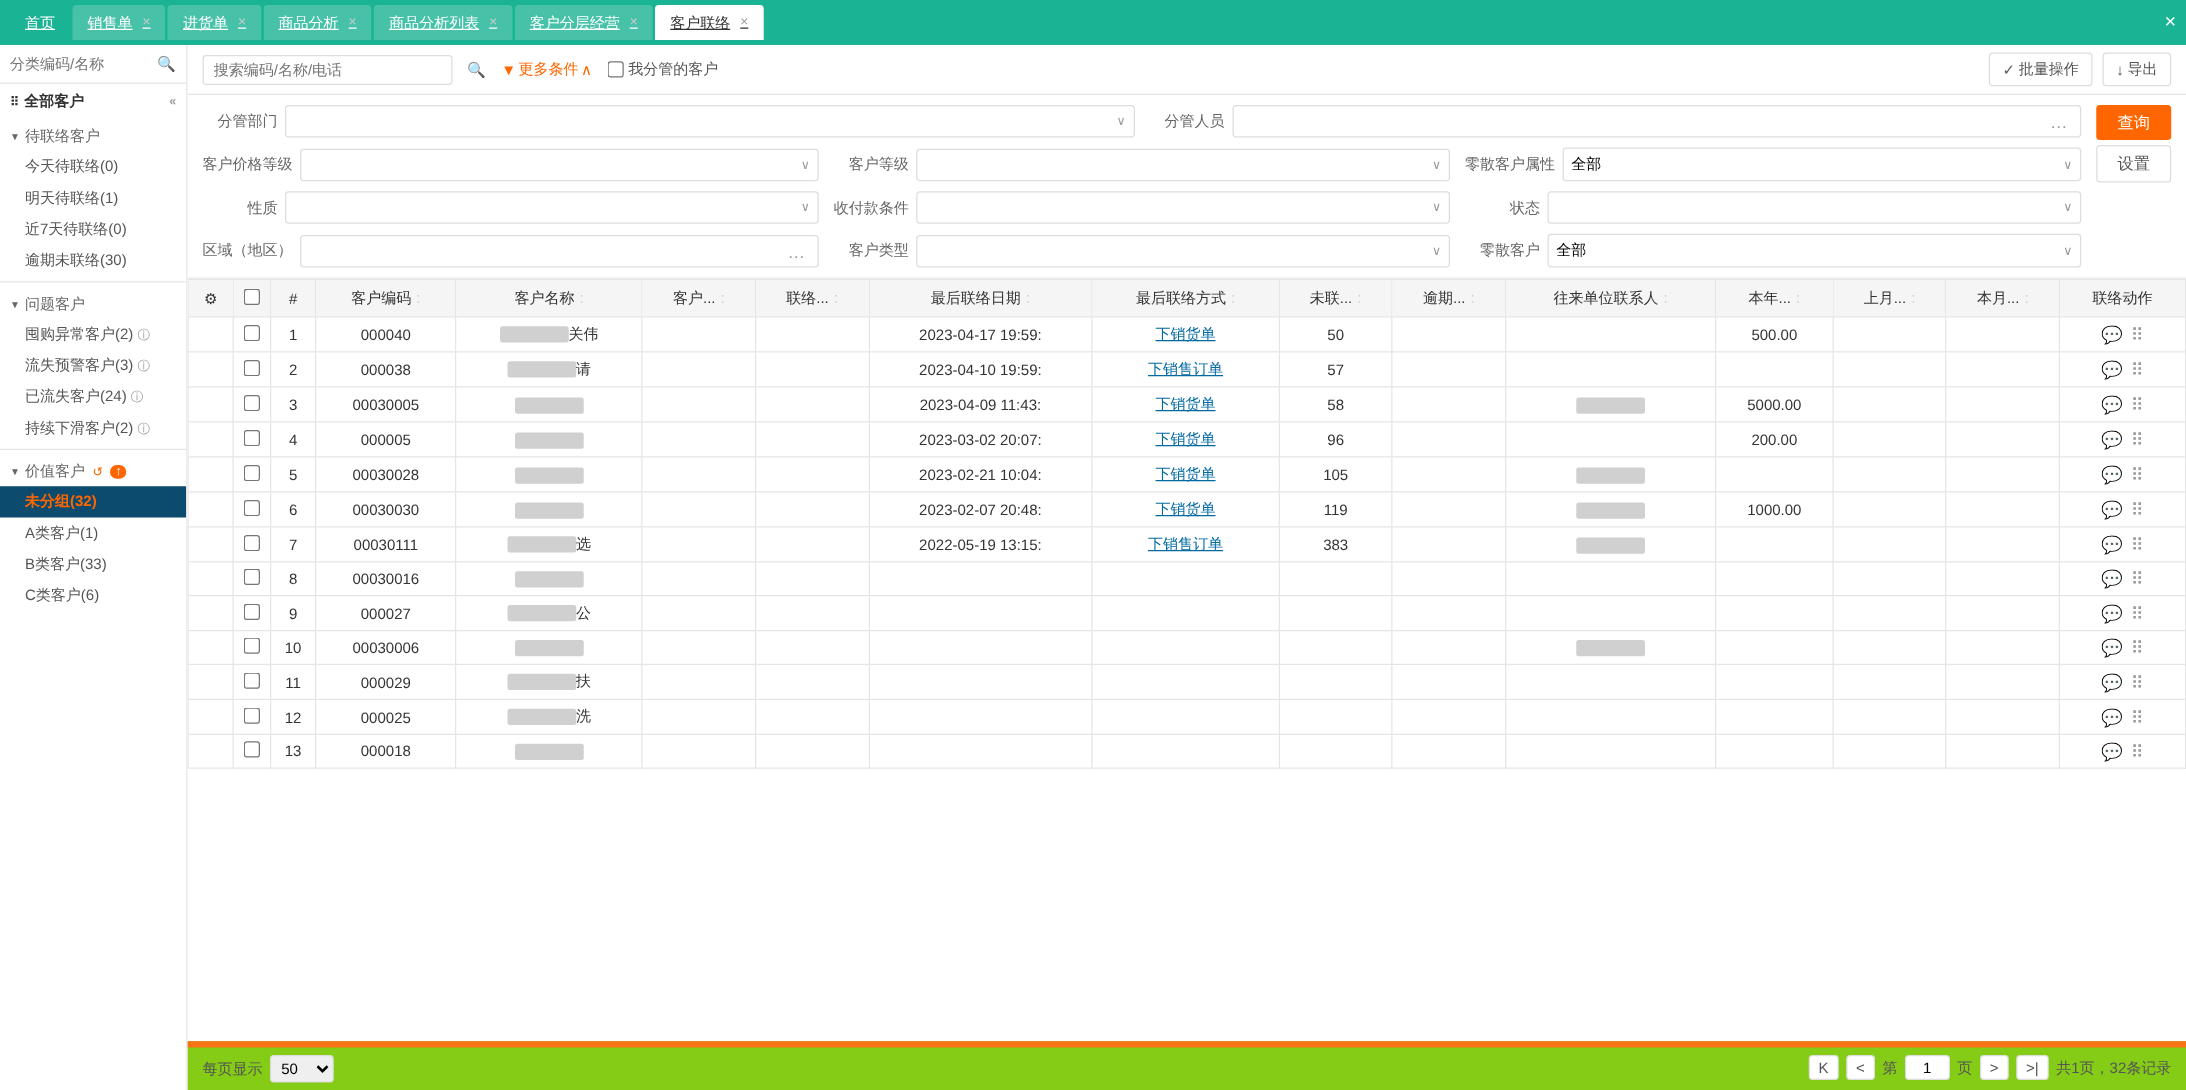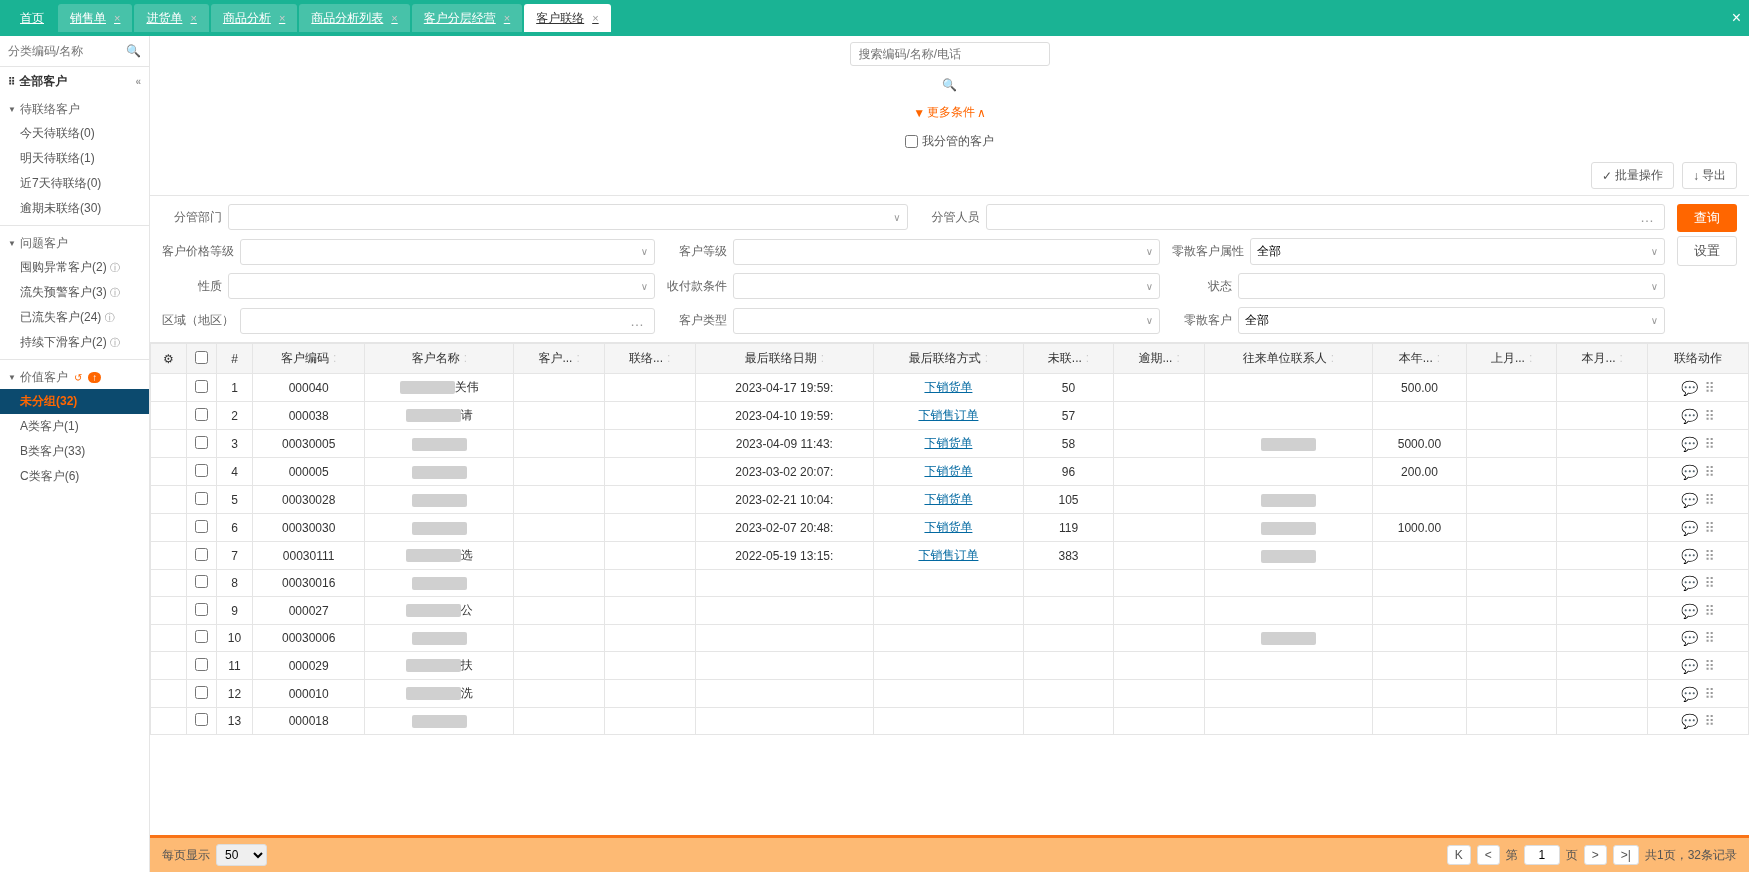--- a/index.html
+++ b/index.html
@@ -99,21 +99,20 @@
     }
 
     
     .filter-bar {
       background: #fff;
       border-bottom: 1px solid #e5e5e5;
       padding: 6px 12px;
       display: flex;
       align-items: center;
       gap: 12px;
-      flex-direction: column;
     }
     .filter-search-input {
       border: 1px solid #ddd;
       border-radius: 3px;
       padding: 4px 8px;
       width: 200px;
       font-size: 12px;
       outline: none;
     }
     .filter-more {
@@ -281,25 +280,25 @@
     }
     .gear-col { width: 36px; }
     .checkbox-col { width: 28px; }
     .num-col { width: 36px; }
 
     
     th .col-sep { color: #ccc; margin-left: 4px; }
 
     
     .footer {
-      background: #fdba74;
-      border-top: 3px solid #f97316;
+      background: #84cc16;
+      border-top: 5px solid #f97316;
       padding: 6px 12px;
       display: flex;
-      align-items: center;
+      align-items: flex-start;
       gap: 8px;
       color: #555;
     }
     .footer-pagesize {
       display: flex;
       align-items: center;
       gap: 6px;
     }
     .footer-pagesize select {
       border: 1px solid #ddd;
@@ -811,21 +810,21 @@
       <div class="action-icons">
         <span class="action-icon" title="联络">💬</span>
         <span class="action-icon" title="更多">⠿</span>
       </div>
     </td>
   </tr>
             <tr>
     <td class="gear-col"></td>
     <td class="checkbox-col"><input type="checkbox" style=""></td>
     <td class="num-col">12</td>
-    <td>000010</td>
+    <td>000025</td>
     <td><span style="display:inline-block;background:#d0d0d0;color:transparent;border-radius:2px;min-width:55px;height:13px;vertical-align:middle;">&nbsp;&nbsp;&nbsp;&nbsp;&nbsp;&nbsp;</span>洗</td>
     <td></td>
     <td></td>
     <td></td>
     <td></td>
     <td></td>
     <td></td>
     <td></td>
     <td></td>
     <td></td>

